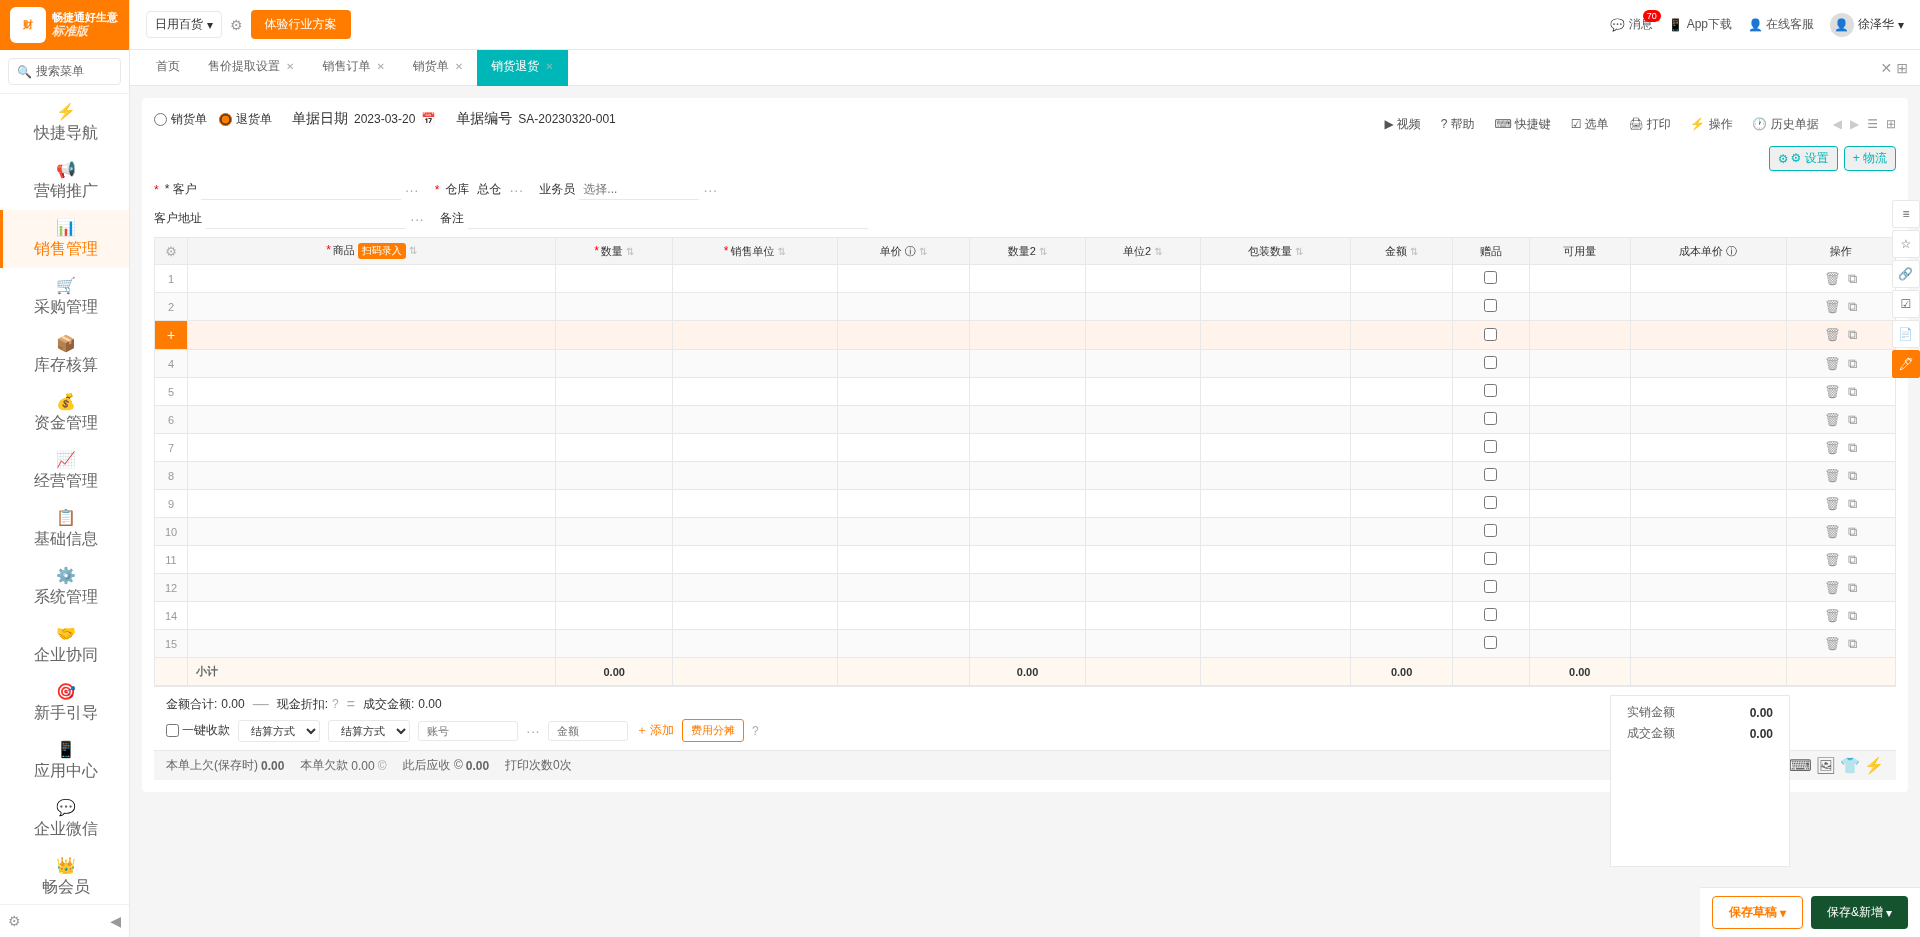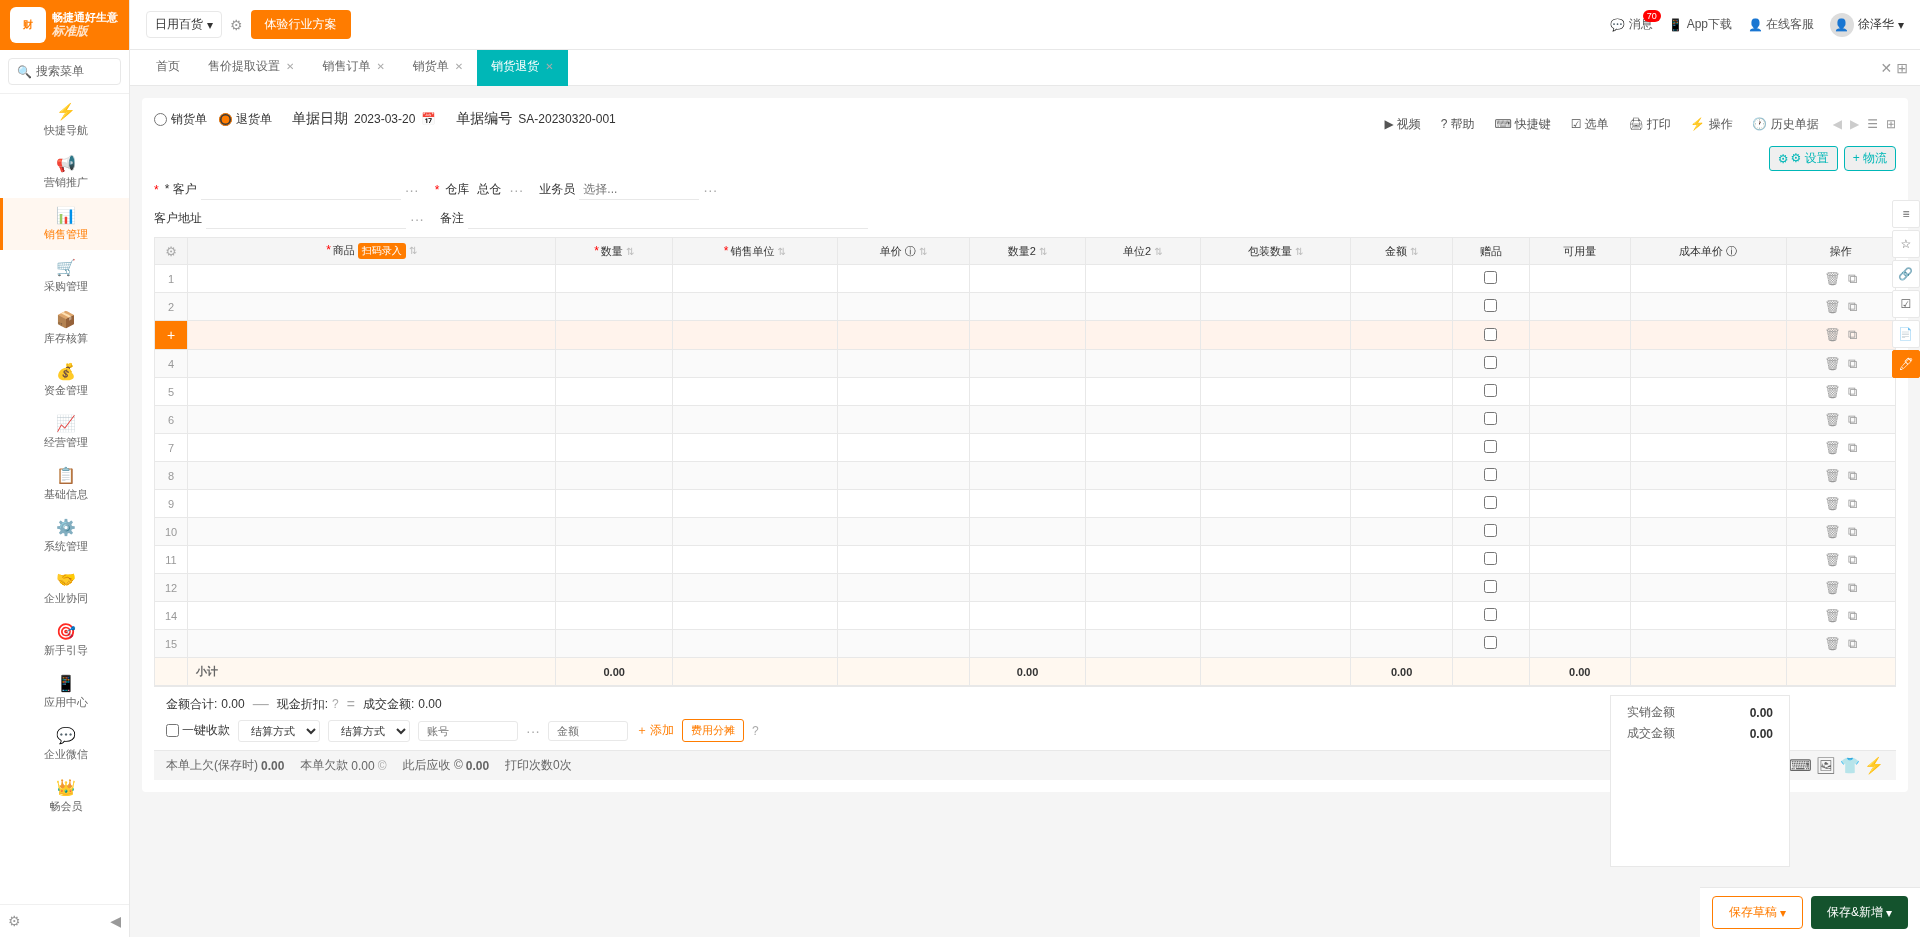--- a/index.html
+++ b/index.html
@@ -12,21 +12,21 @@
     .sidebar-logo-icon span { color: #ff7c00; font-size: 10px; font-weight: bold; }
     .sidebar-logo-text { display: flex; flex-direction: column; line-height: 1.2; }
     .sidebar-logo-text .main { font-size: 11px; }
     .sidebar-logo-text .sub { font-size: 12px; opacity: 0.8; font-style: italic; }
     .sidebar-search { padding: 8px; border-bottom: 1px solid #f0f0f0; }
     .sidebar-search-btn { width: 100%; background: none; border: 1px solid #e8e8e8; border-radius: 4px; padding: 4px 8px; cursor: pointer; display: flex; align-items: center; gap: 4px; color: #666; font-size: 11px; }
     .sidebar-nav { flex: 1; overflow-y: auto; }
     .sidebar-item { display: flex; flex-direction: column; align-items: center; padding: 8px 4px; cursor: pointer; color: #666; border-left: 3px solid transparent; }
     .sidebar-item.active { background: #fff7f0; color: #ff7c00; border-left-color: #ff7c00; }
     .sidebar-item-icon { font-size: 16px; margin-bottom: 2px; }
-    .sidebar-item-label { font-size: 11px; text-align: center; }
+    .sidebar-item-label { font-size: 16px; text-align: center; }
     .sidebar-bottom { padding: 8px; display: flex; justify-content: space-between; border-top: 1px solid #f0f0f0; }
     .sidebar-bottom-btn { background: none; border: none; cursor: pointer; color: #999; font-size: 14px; }
 
     
     .main { flex: 1; display: flex; flex-direction: column; overflow: hidden; }
 
     
     .topbar { height: 50px; background: #fff; display: flex; align-items: center; justify-content: space-between; padding: 0 16px; border-bottom: 1px solid #e8e8e8; }
     .topbar-left { display: flex; align-items: center; gap: 8px; }
     .topbar-select { border: 1px solid #e8e8e8; border-radius: 4px; padding: 4px 8px; background: #fff; color: #333; font-size: 12px; display: flex; align-items: center; gap: 4px; cursor: pointer; }
@@ -111,21 +111,21 @@
     .s-icon { width: 18px; height: 18px; background: #e53; border-radius: 50%; display: flex; align-items: center; justify-content: center; color: #fff; font-size: 9px; font-weight: bold; }
 
     
     .right-summary { position: fixed; right: 0; top: 695px; background: #fff; border: 1px solid #e8e8e8; padding: 10px 16px; width: 200px; font-size: 12px; }
     .right-summary-row { display: flex; justify-content: space-between; align-items: center; margin-bottom: 4px; }
     .right-summary-label { color: #666; }
     .right-summary-value { color: #333; font-weight: bold; }
 
     
     .save-btns { position: fixed; right: 0; bottom: 32px; display: flex; gap: 8px; padding: 8px 12px; background: #fff; border-top: 1px solid #e8e8e8; }
-    .btn-draft { background: #fff; border: 1px solid #ff7c00; color: #ff7c00; border-radius: 4px; padding: 7px 16px; cursor: pointer; font-size: 12px; display: flex; align-items: center; gap: 3px; }
+    .btn-draft { background: #fff; border: 1px solid #ff7c00; color: #ff7c00; border-radius: 4px; padding: 7px 16px; cursor: pointer; font-size: 12px; display: flex; align-items: center; gap: 3px; font-weight: bold; }
     .btn-save-new { background: #14532d; color: #fff; border: none; border-radius: 4px; padding: 7px 16px; cursor: pointer; font-size: 12px; display: flex; align-items: center; gap: 3px; }
 
     
     .right-panel { position: fixed; right: 0; top: 130px; display: flex; flex-direction: column; gap: 2px; }
     .right-panel-btn { width: 28px; height: 28px; background: #fff; border: 1px solid #e8e8e8; display: flex; align-items: center; justify-content: center; cursor: pointer; color: #666; font-size: 12px; border-radius: 2px; }
     .right-panel-btn.active { background: #ff7c00; color: #fff; border-color: #ff7c00; }
 
     .gear-col { width: 28px; text-align: center; }
     .settings-icon-col { color: #aaa; font-size: 13px; cursor: pointer; }
 

